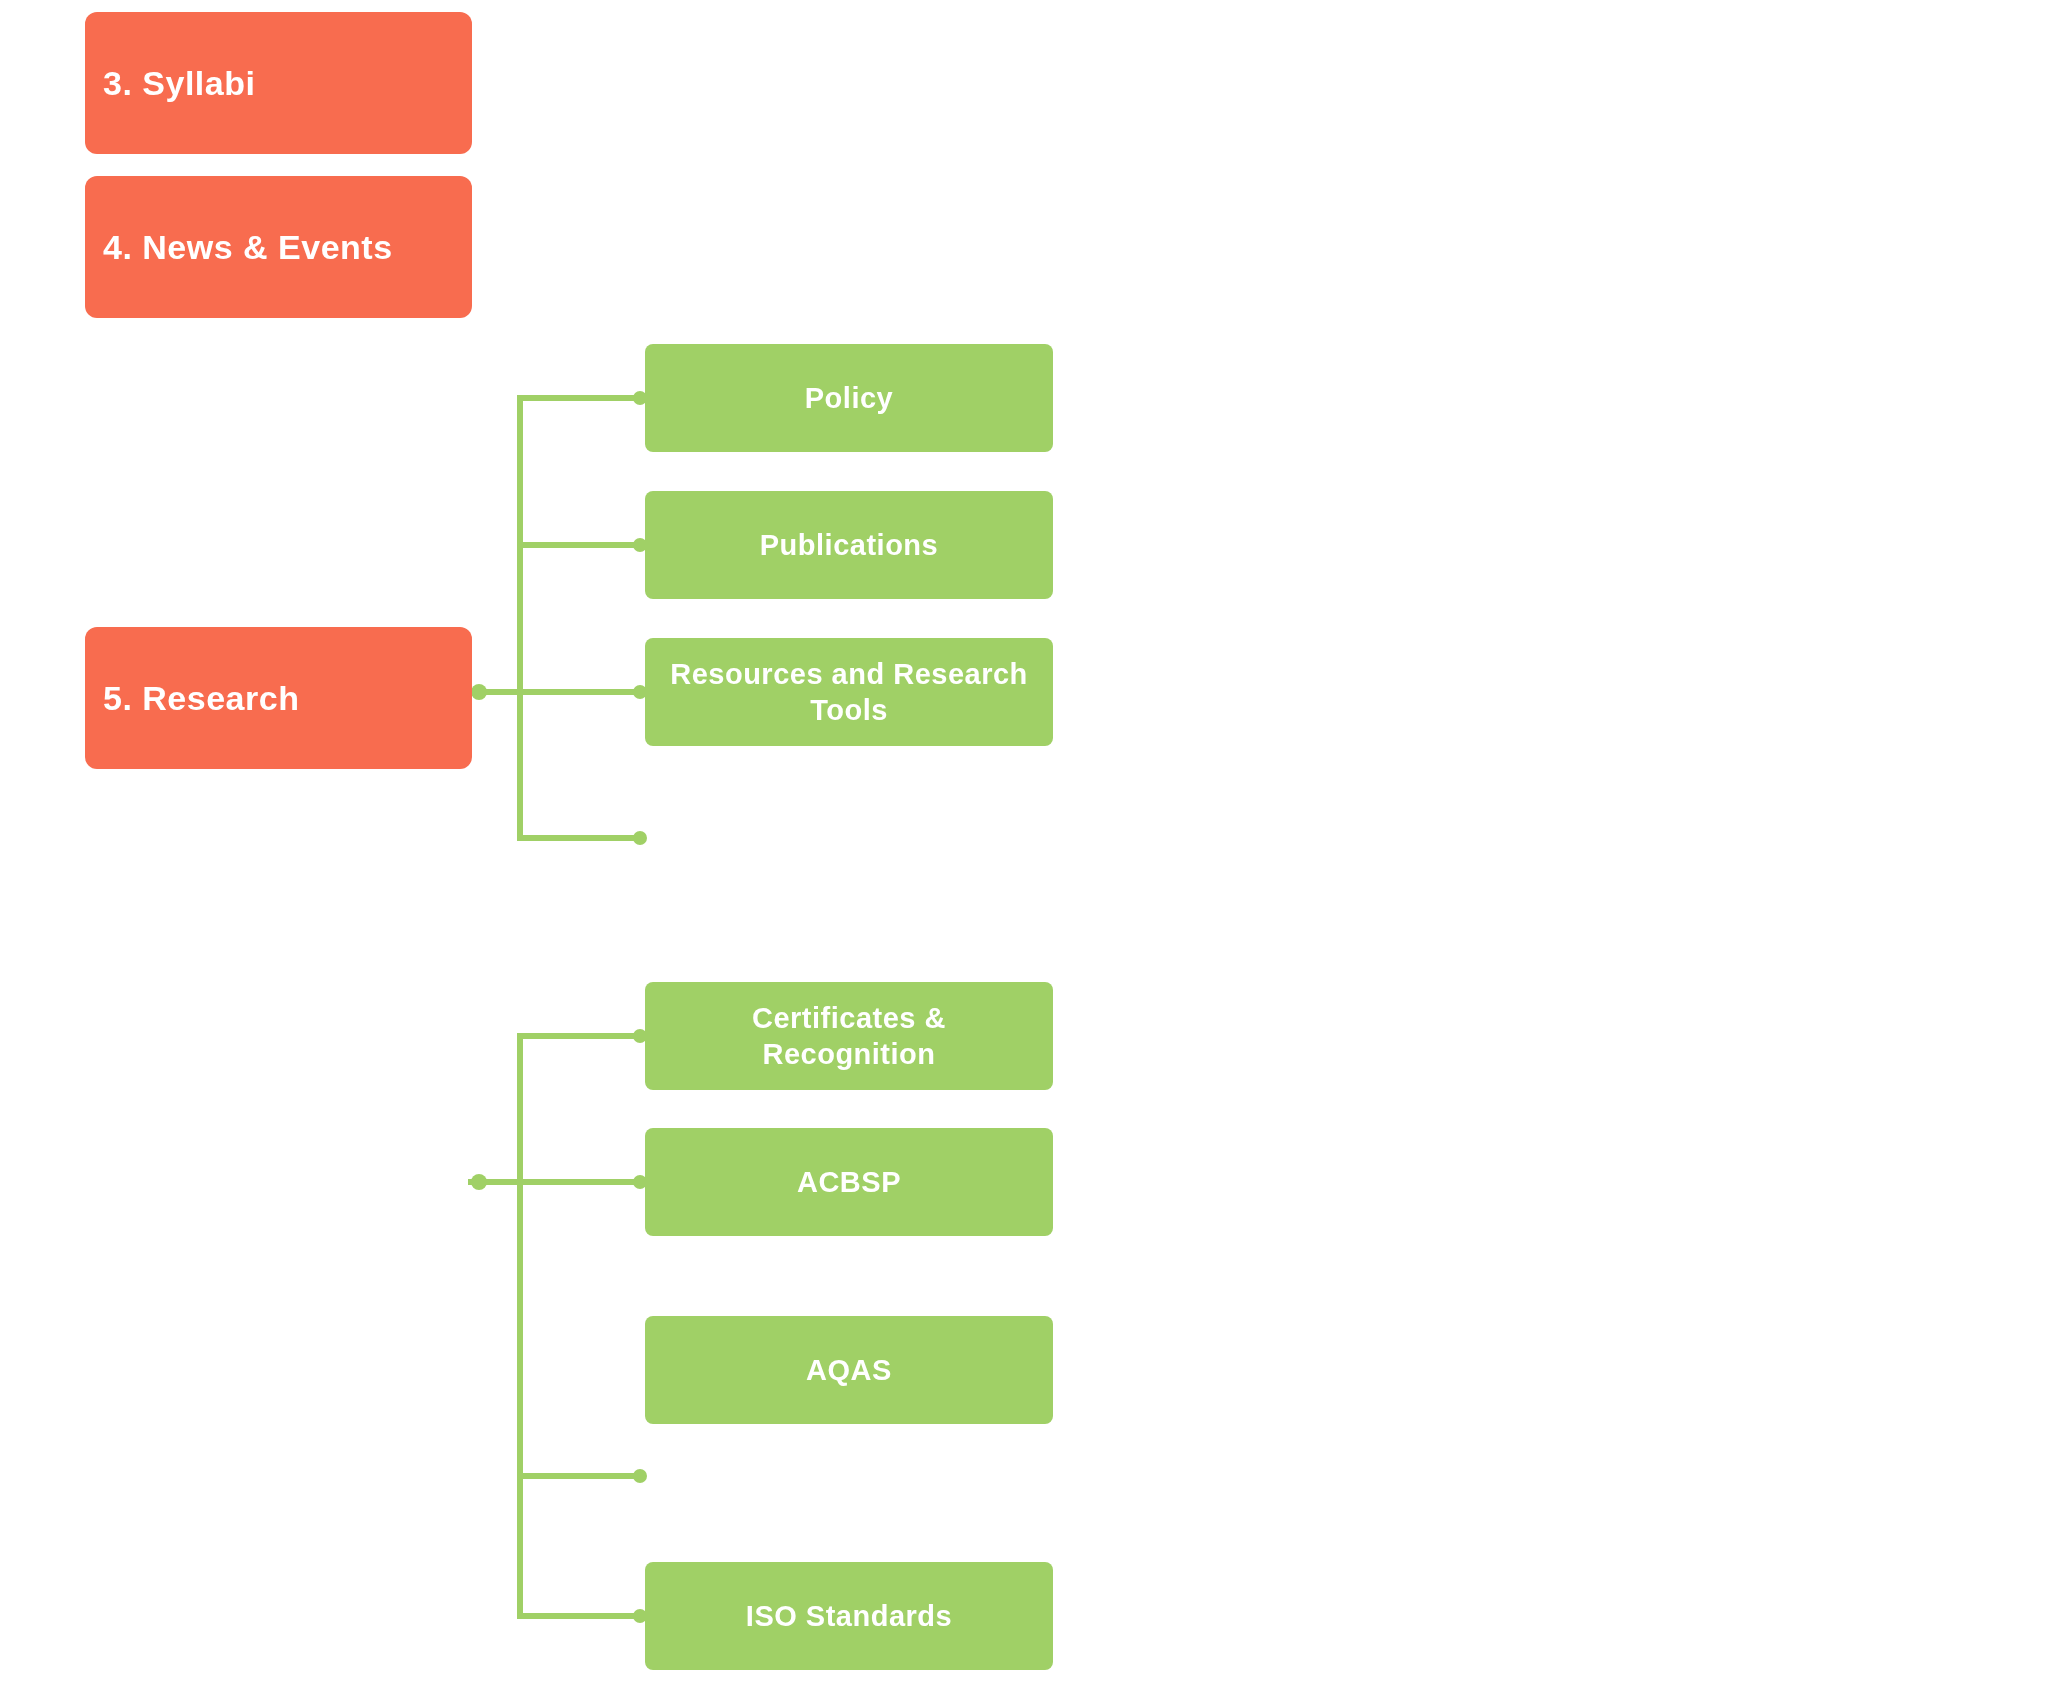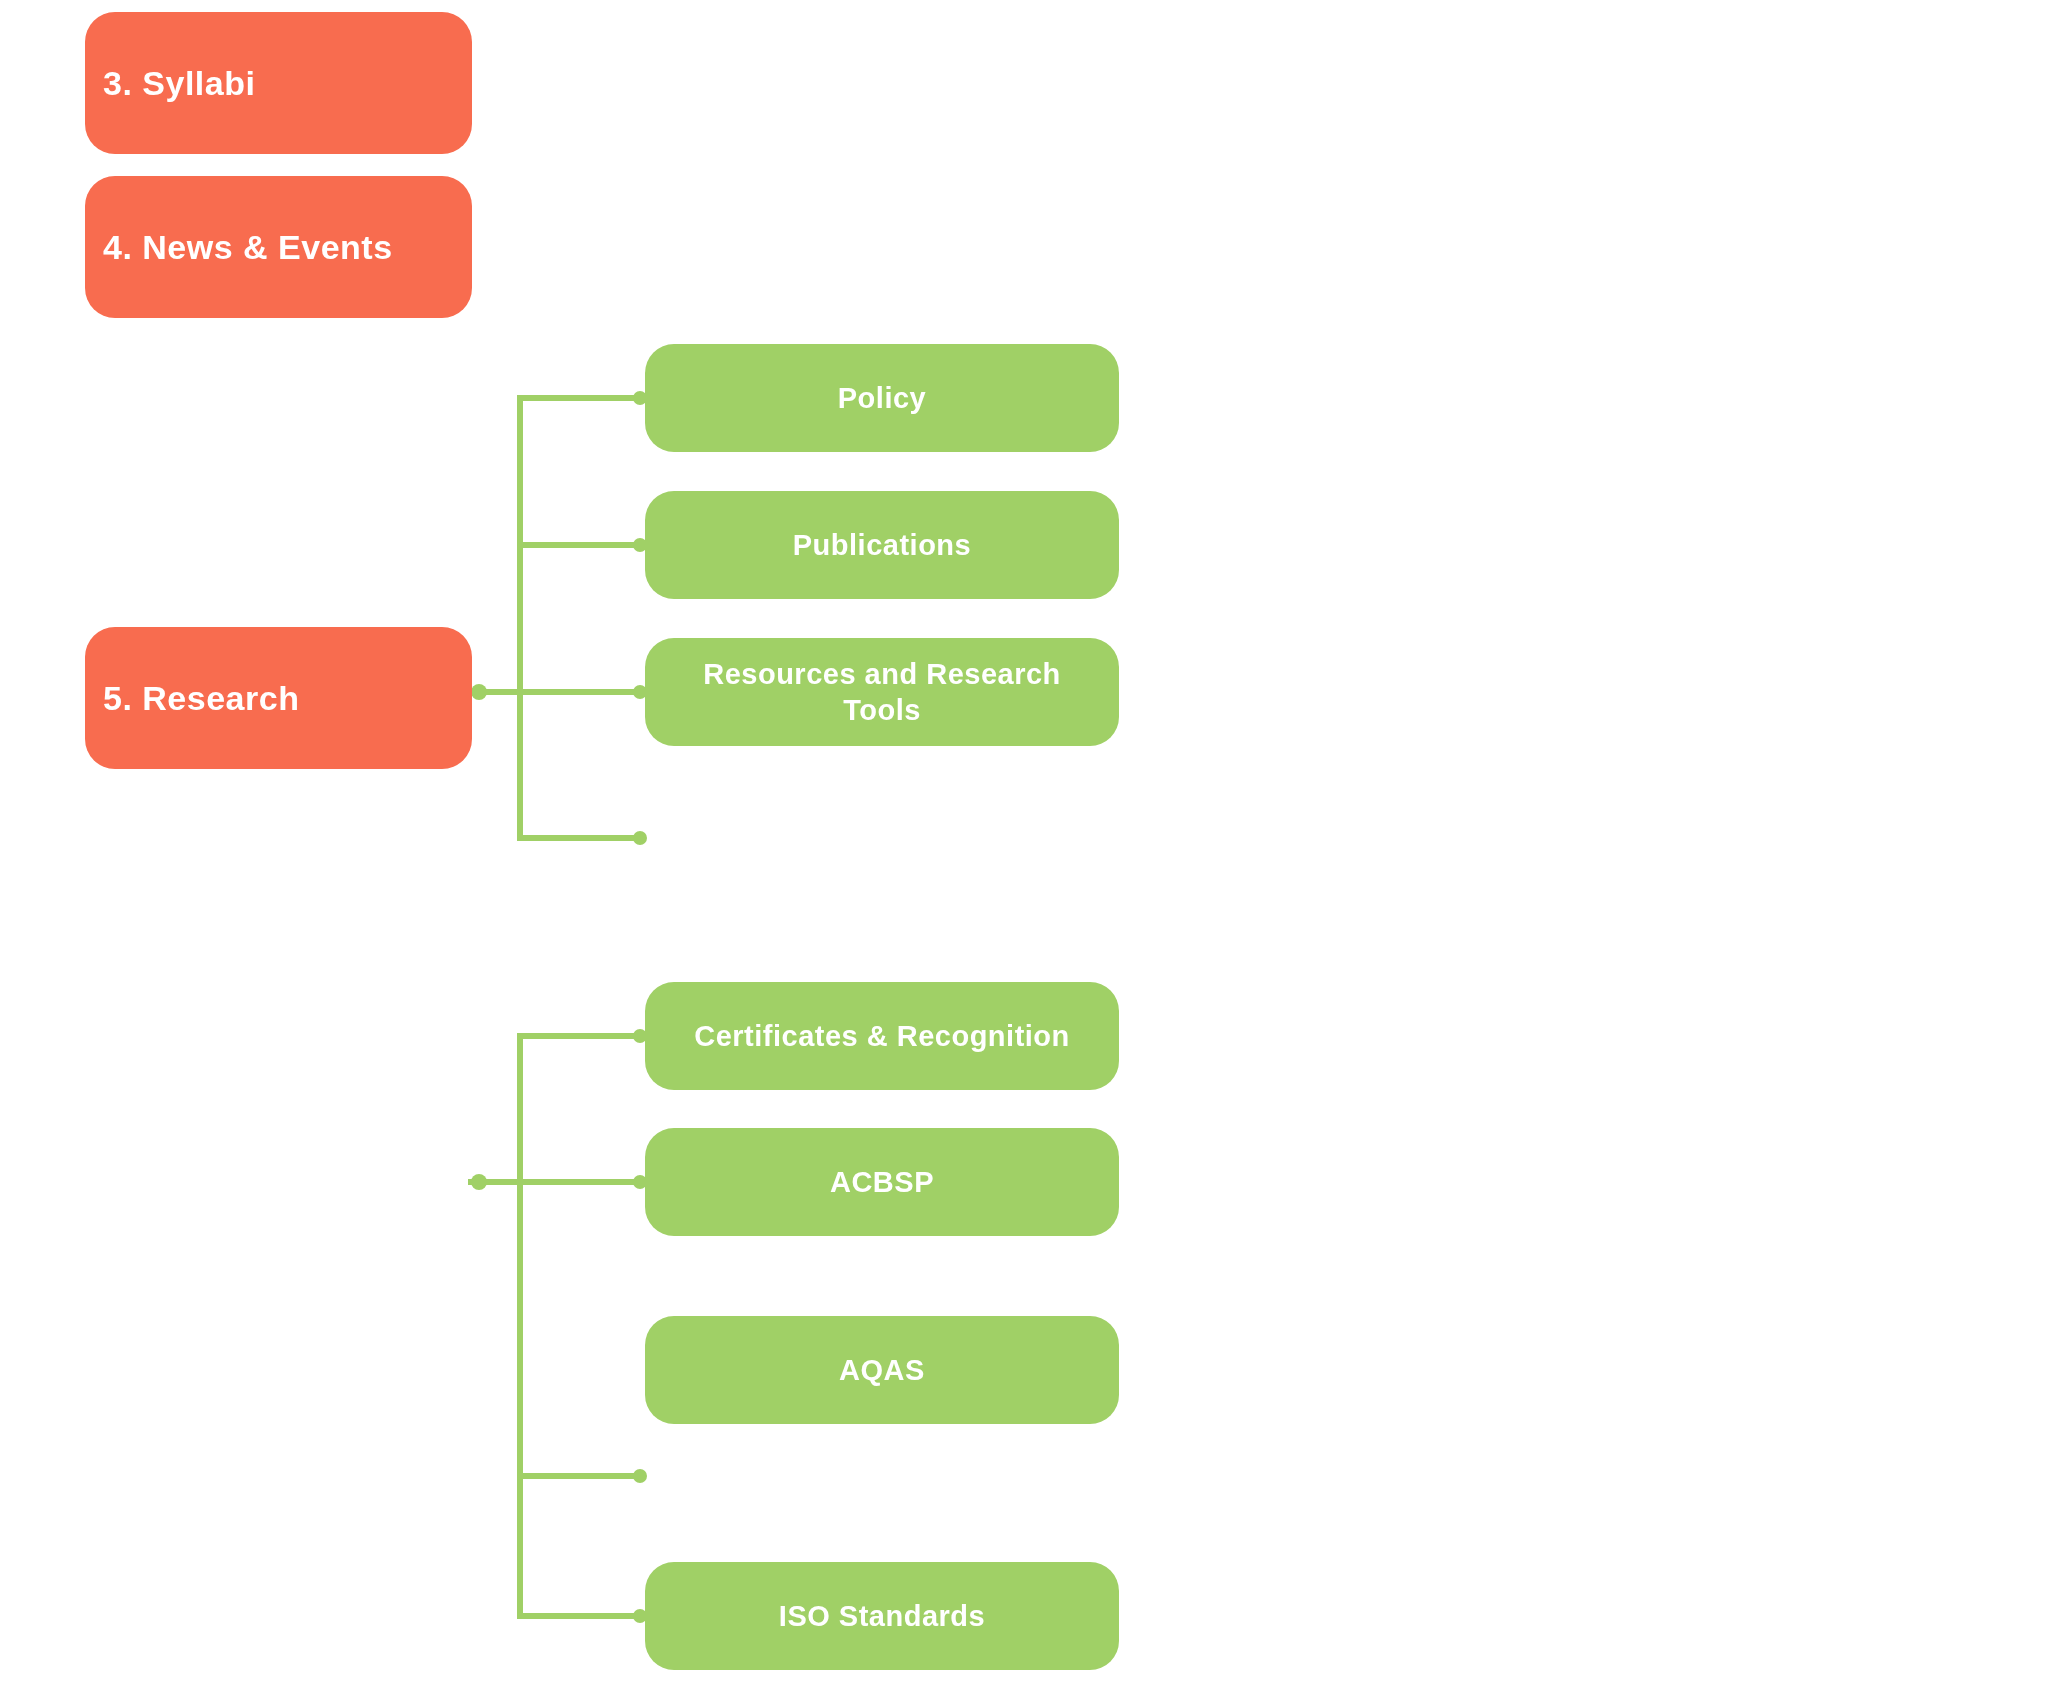--- a/index.html
+++ b/index.html
@@ -22,31 +22,31 @@
     color: var(--label_text, #ffffff);
     font-weight: 700;
     letter-spacing: 0.5px;
     box-sizing: border-box;
   }
   .parent {
     left: 85px;
     width: 387px;
     height: 142px;
     background: var(--parent_fill, #f86c4f);
-    border-radius: 30px;
+    border-radius: 12px;
     font-size: 34px;
     justify-content: flex-start;
     padding: 0 18px;
   }
   .child {
     left: 645px;
-    width: 474px;
+    width: 408px;
     height: 108px;
     background: var(--child_fill, #a0d066);
-    border-radius: 29px;
+    border-radius: 8px;
     font-size: 29px;
     line-height: 1.25;
     justify-content: center;
     text-align: center;
     padding: 0 20px;
   }
   .hline, .vline {
     position: absolute;
     background: var(--connector, #a0d066);
   }

